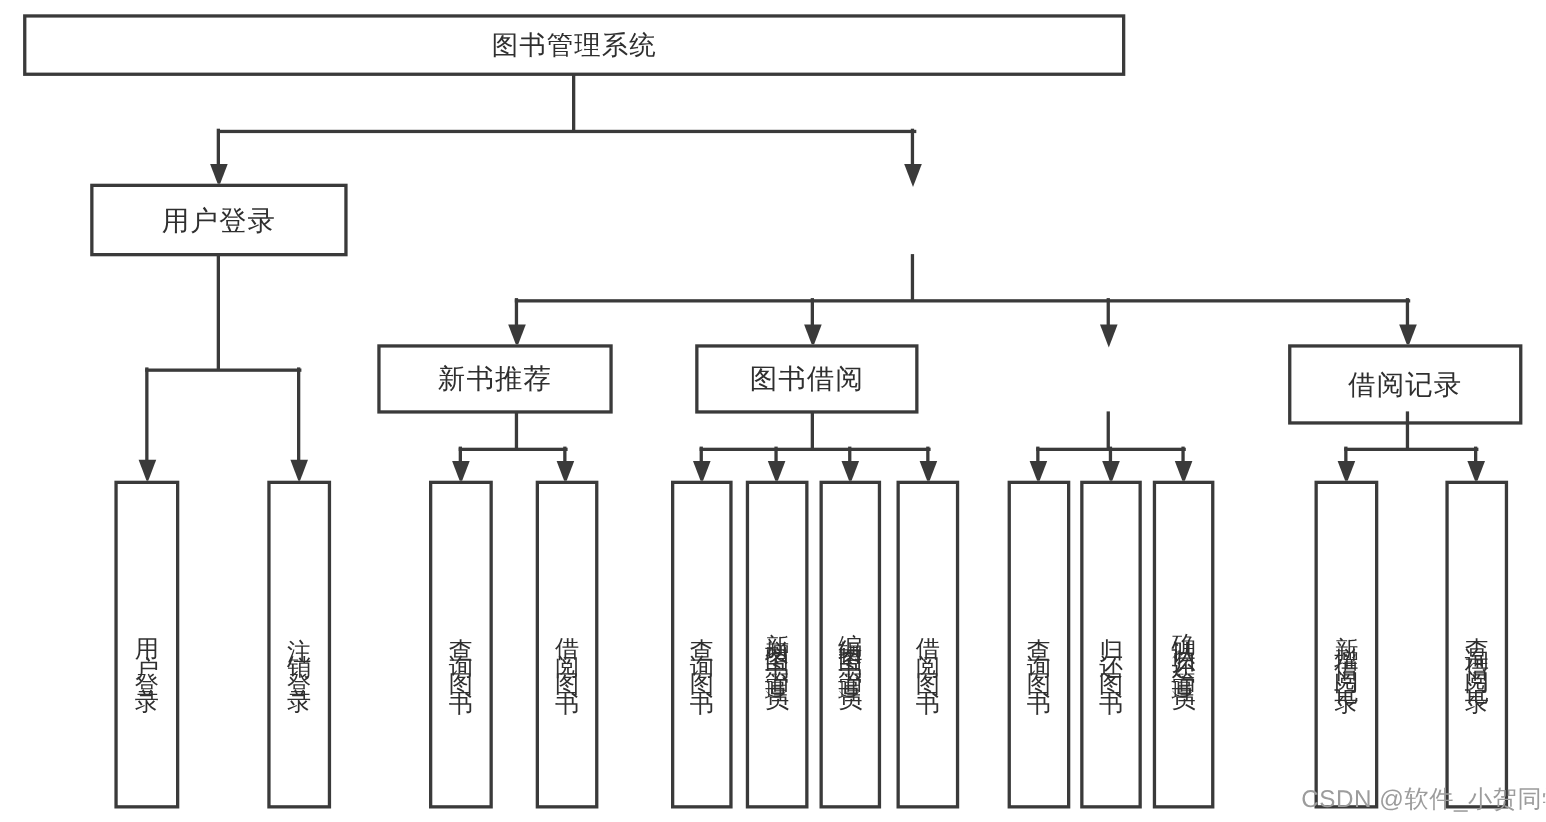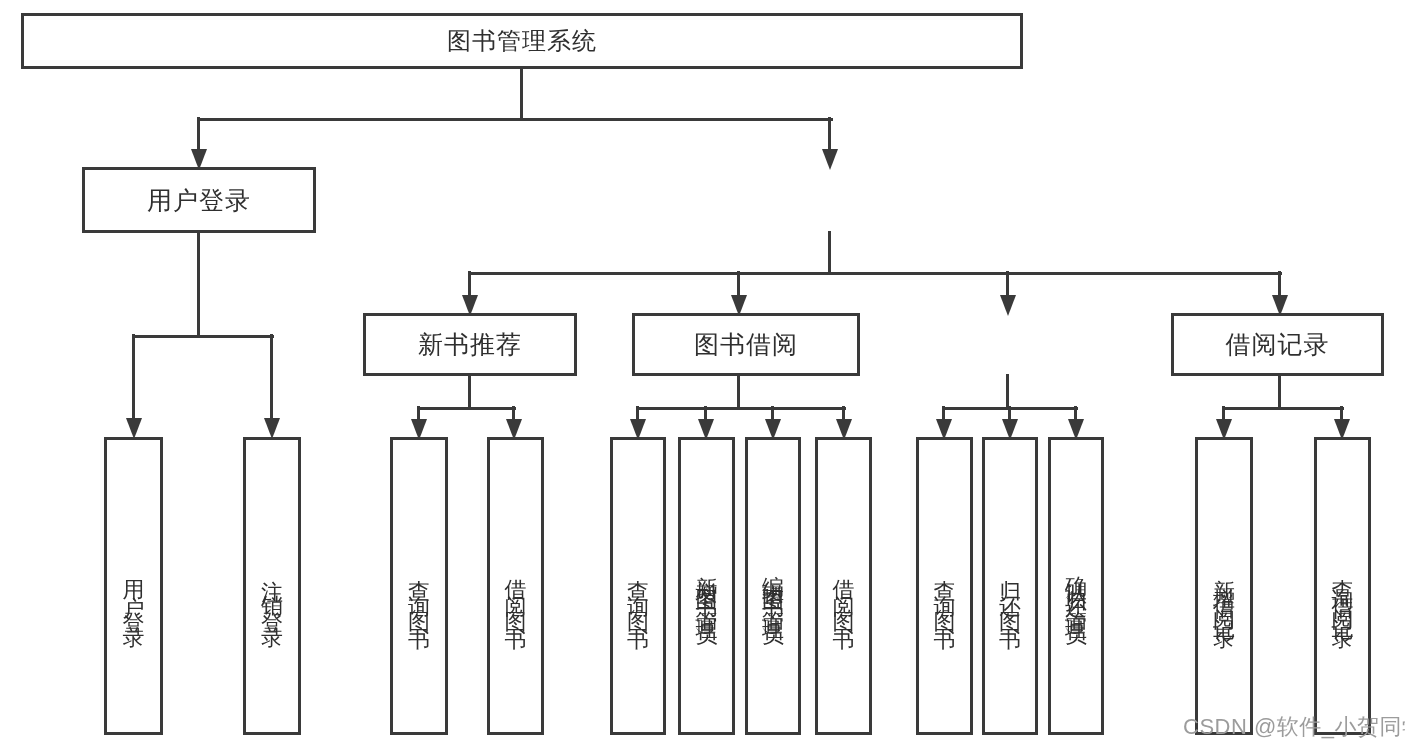--- a/index.html
+++ b/index.html
@@ -83,27 +83,27 @@
     </div>
   <div class="arrow" style="left:1008px; top:272px; height:44px;">
       <div class="shaft"></div>
       <div class="head"></div>
     </div>
   <div class="arrow" style="left:1280px; top:272px; height:44px;">
       <div class="shaft"></div>
       <div class="head"></div>
     </div>
 
-  <div class="node h" style="left:363px; top:313px; width:214px; height:63px;">
+  <div class="node h" style="left:343px; top:313px; width:214px; height:63px;">
     <span>新书推荐</span>
   </div>
-  <div class="node h" style="left:632px; top:313px; width:228px; height:63px;">
+  <div class="node h" style="left:632px; top:313px; width:203px; height:63px;">
     <span>图书借阅</span>
   </div>
-  <div class="node h" style="left:1171px; top:313px; width:213px; height:63px;">
+  <div class="node h" style="left:1171px; top:313px; width:213px; height:73px;">
     <span>借阅记录</span>
   </div>
 
   <div class="line" style="left:468px; top:374px; width:3px; height:35px;"></div>
   <div class="line" style="left:417px; top:407px; width:99px; height:3px;"></div>
   <div class="arrow" style="left:419px; top:407px; height:33px;">
       <div class="shaft"></div>
       <div class="head"></div>
     </div>
   <div class="arrow" style="left:514px; top:407px; height:33px;">

